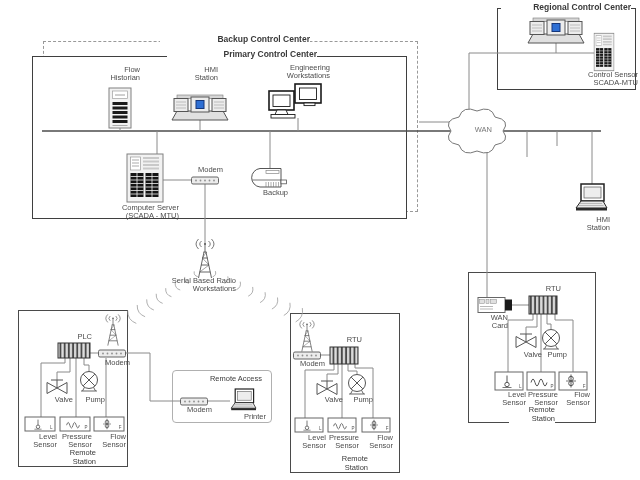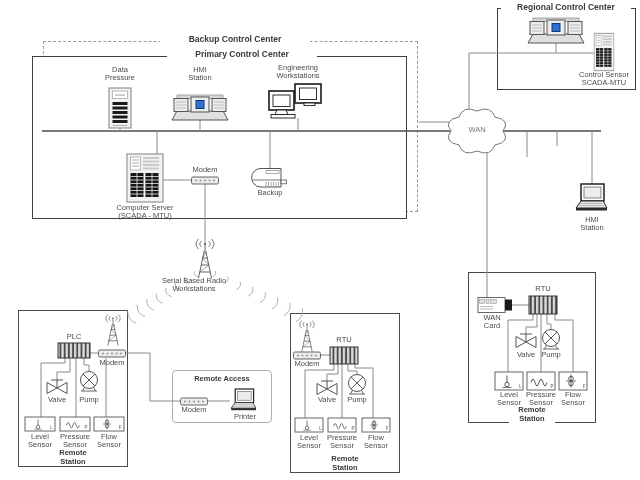--- a/index.html
+++ b/index.html
@@ -4,23 +4,23 @@
 <style>
   html,body{margin:0;padding:0;background:#fff}
   #stage{position:relative;width:640px;height:480px;background:#fff;
          font-family:"Liberation Sans",sans-serif;overflow:hidden}
   .bx{position:absolute;box-sizing:border-box;z-index:1}
   .b-dash{border:1px dashed #999}
   .b-solid{border:1.5px solid #3f3f3f;background:#fff}
   .b-station{border:1.5px solid #4a4a4a;background:#fff}
   .b-ra{border:1px solid #b0b0b0;border-radius:4px;background:#fff}
   .label{position:absolute;font-size:7.5px;line-height:1.12;color:#4c4c4c;
-         text-align:center;z-index:10}
+         text-align:right;z-index:10}
   .t9{font-size:8.5px;font-weight:bold;color:#3a3a3a;background:#fff;line-height:1.15}
-  .t8{font-size:7.5px;font-weight:bold;color:#3a3a3a;background:#fff;line-height:1.15}
+  .t8{font-size:7.5px;font-weight:normal;color:#3a3a3a;background:#fff;line-height:1.15}
   #wire-svg{position:absolute;left:0;top:0;z-index:5}
   .w{stroke:#8a8a8a;fill:none;stroke-width:1}
   .wd{stroke:#4d4d4d;fill:none;stroke-width:1.7}
   .wc{stroke:#4d4d4d;fill:none;stroke-width:1.4}
   .arc{stroke:#9a9a9a;fill:none;stroke-width:0.8}
   .tag{font:4.5px "Liberation Sans",sans-serif;fill:#555}
 </style>
 </head>
 <body>
 
@@ -254,21 +254,21 @@
       <g>
         <rect x="559" y="372" width="28" height="18" fill="#fff" stroke="#666"></rect>
         <use href="#i-sens-flow" transform="translate(571,381)"></use>
         <text class="tag" x="585.5" y="388" text-anchor="end">F</text>
       </g>
     </g>
   </svg>
 
   <div class="label t9" style="left:160px;top:35px;width:150px">Backup Control Center</div>
   <div class="label t9" style="left:167px;top:50px;width:150px">Primary Control Center</div>
-  <div class="label" style="left:100px;top:66px;width:40px">Data Pressure</div>
+  <div class="label" style="left:100px;top:66px;width:40px">Flow Historian</div>
   <div class="label" style="left:182px;top:66px;width:36px">HMI Station</div>
   <div class="label" style="left:266px;top:64px;width:64px">Engineering Workstations</div>
   <div class="label" style="left:111px;top:204px;width:68px">Computer Server (SCADA - MTU)</div>
   <div class="label" style="left:187px;top:166px;width:36px">Modem</div>
   <div class="label" style="left:252px;top:189px;width:36px">Backup</div>
   <div class="label t9" style="left:501px;top:3px;width:130px">Regional Control Center</div>
   <div class="label" style="left:570px;top:71px;width:68px">Control Sensor SCADA-MTU</div>
   <div class="label" style="left:462px;top:126px;width:30px;color:#777">WAN</div>
   <div class="label" style="left:574px;top:216px;width:36px">HMI Station</div>
   <div class="label" style="left:152px;top:277px;width:84px">Serial Based Radio Workstations</div>

